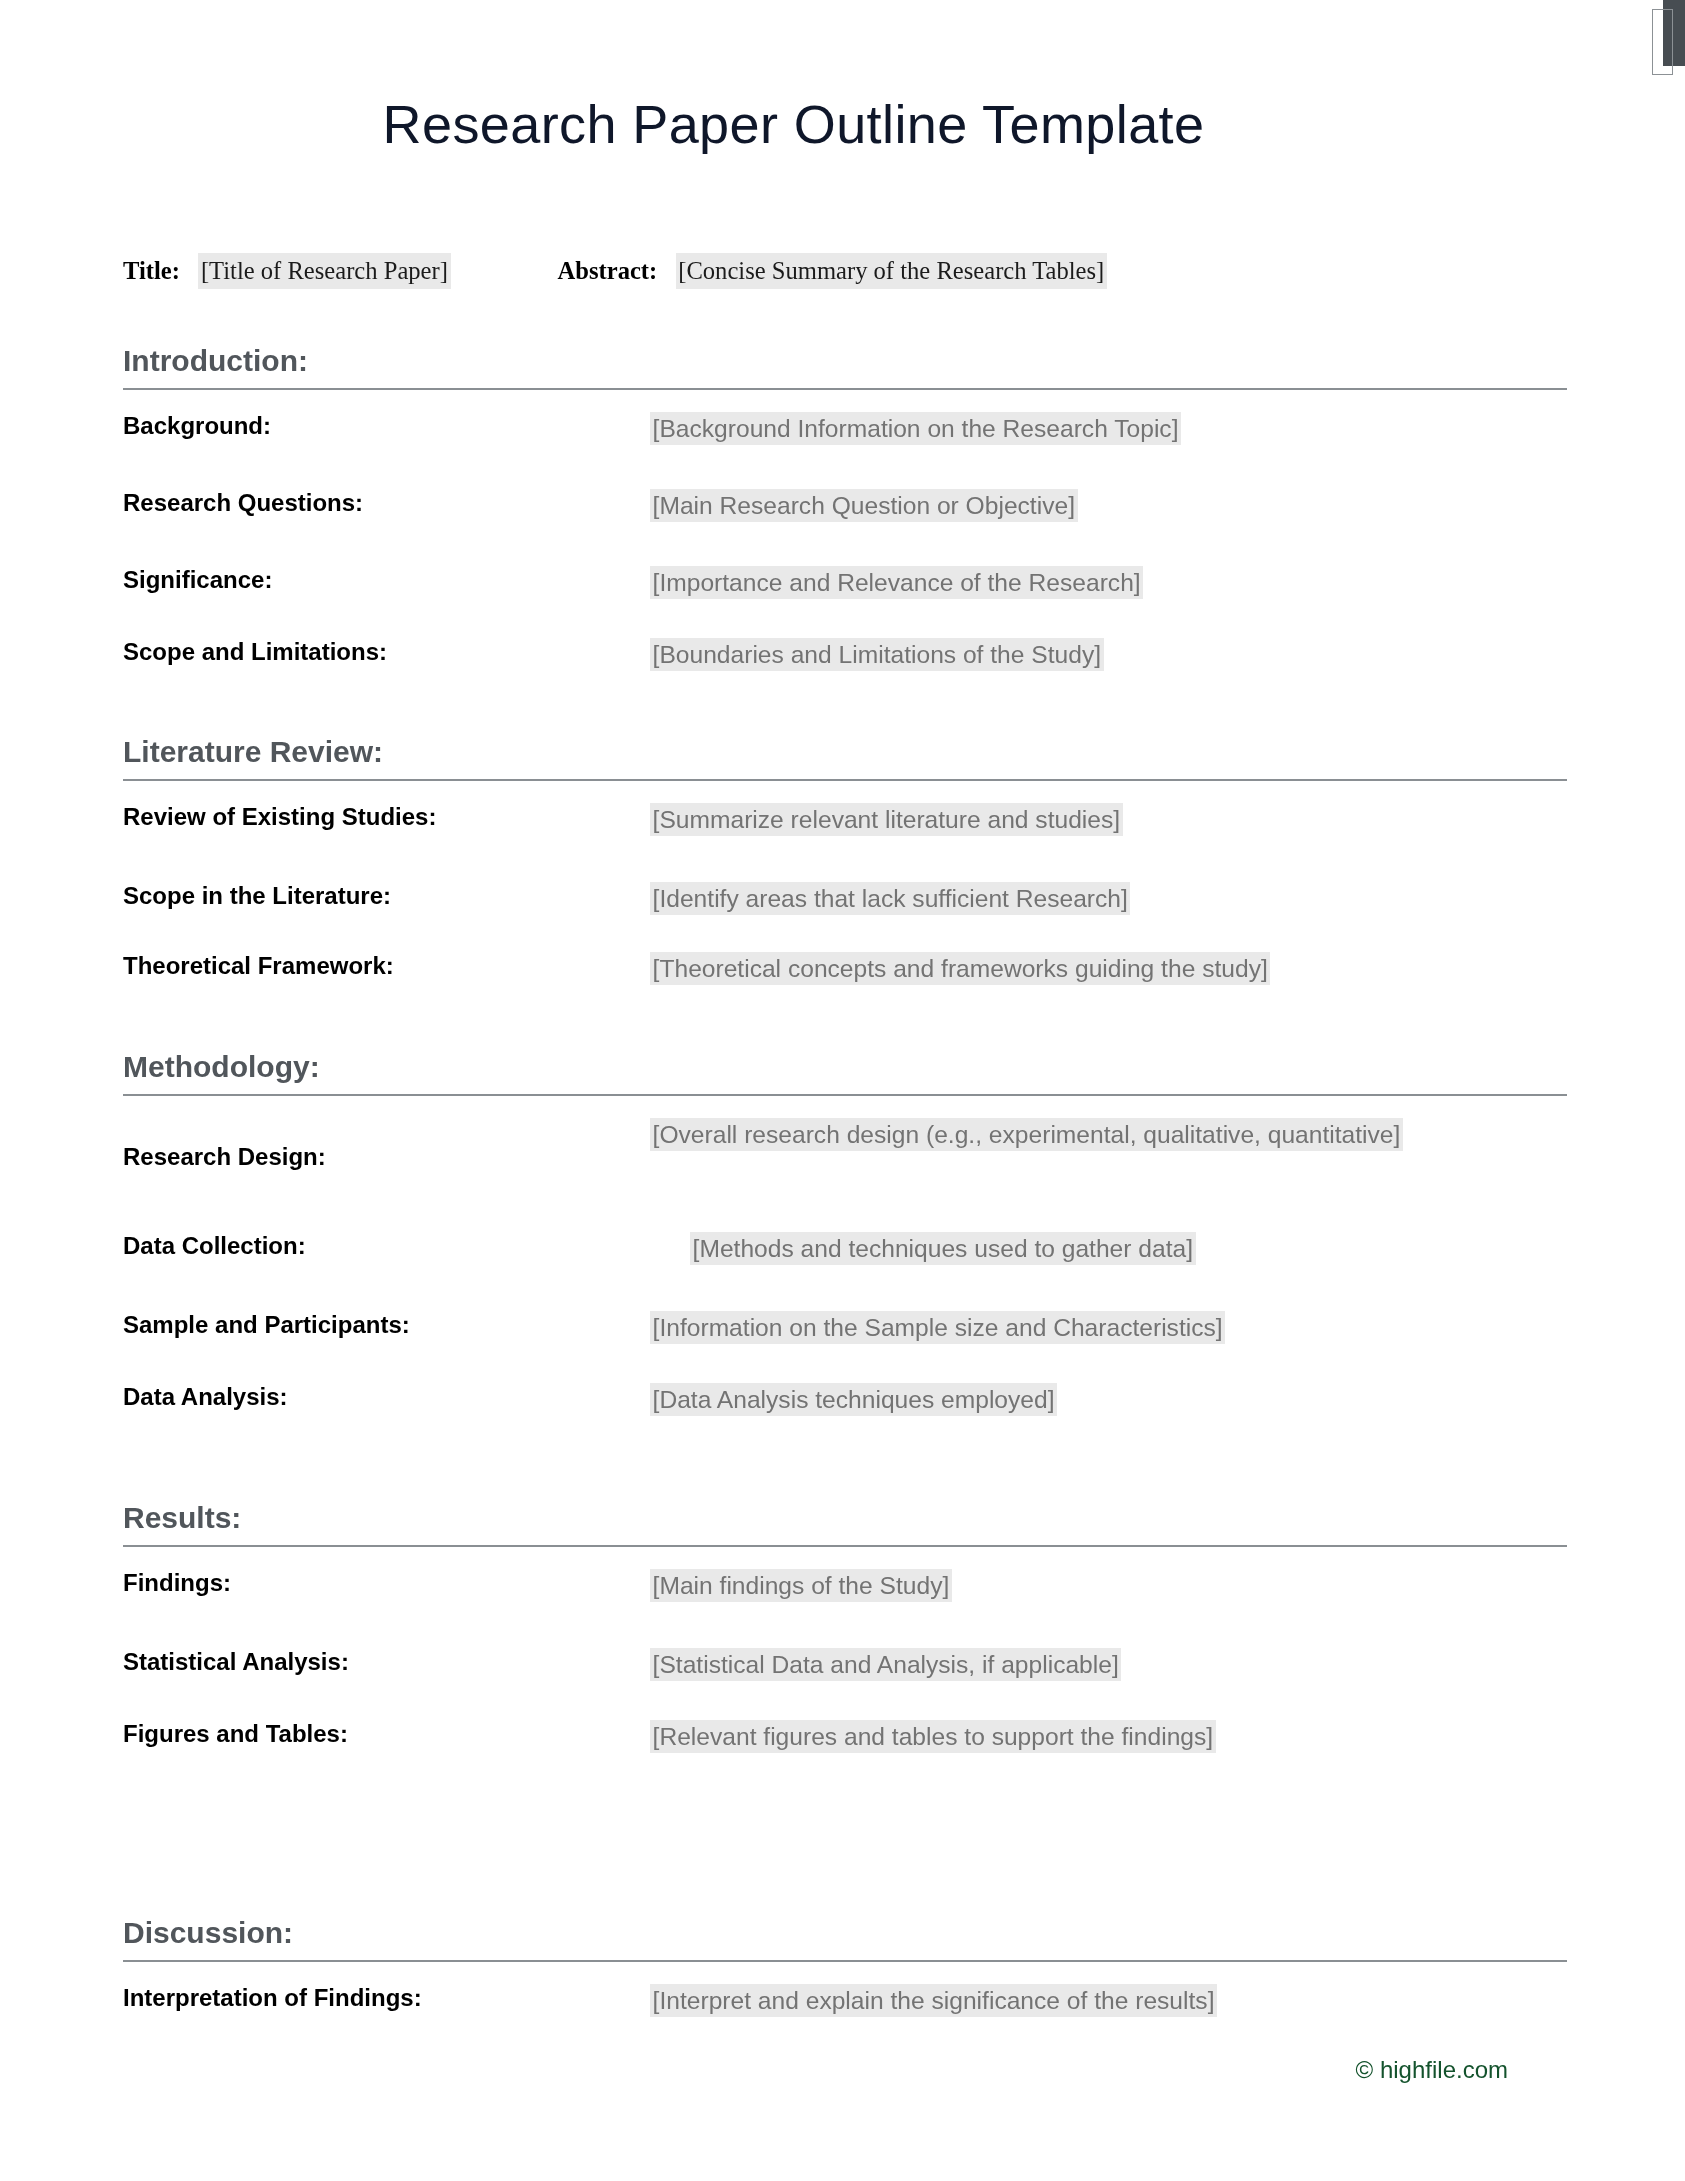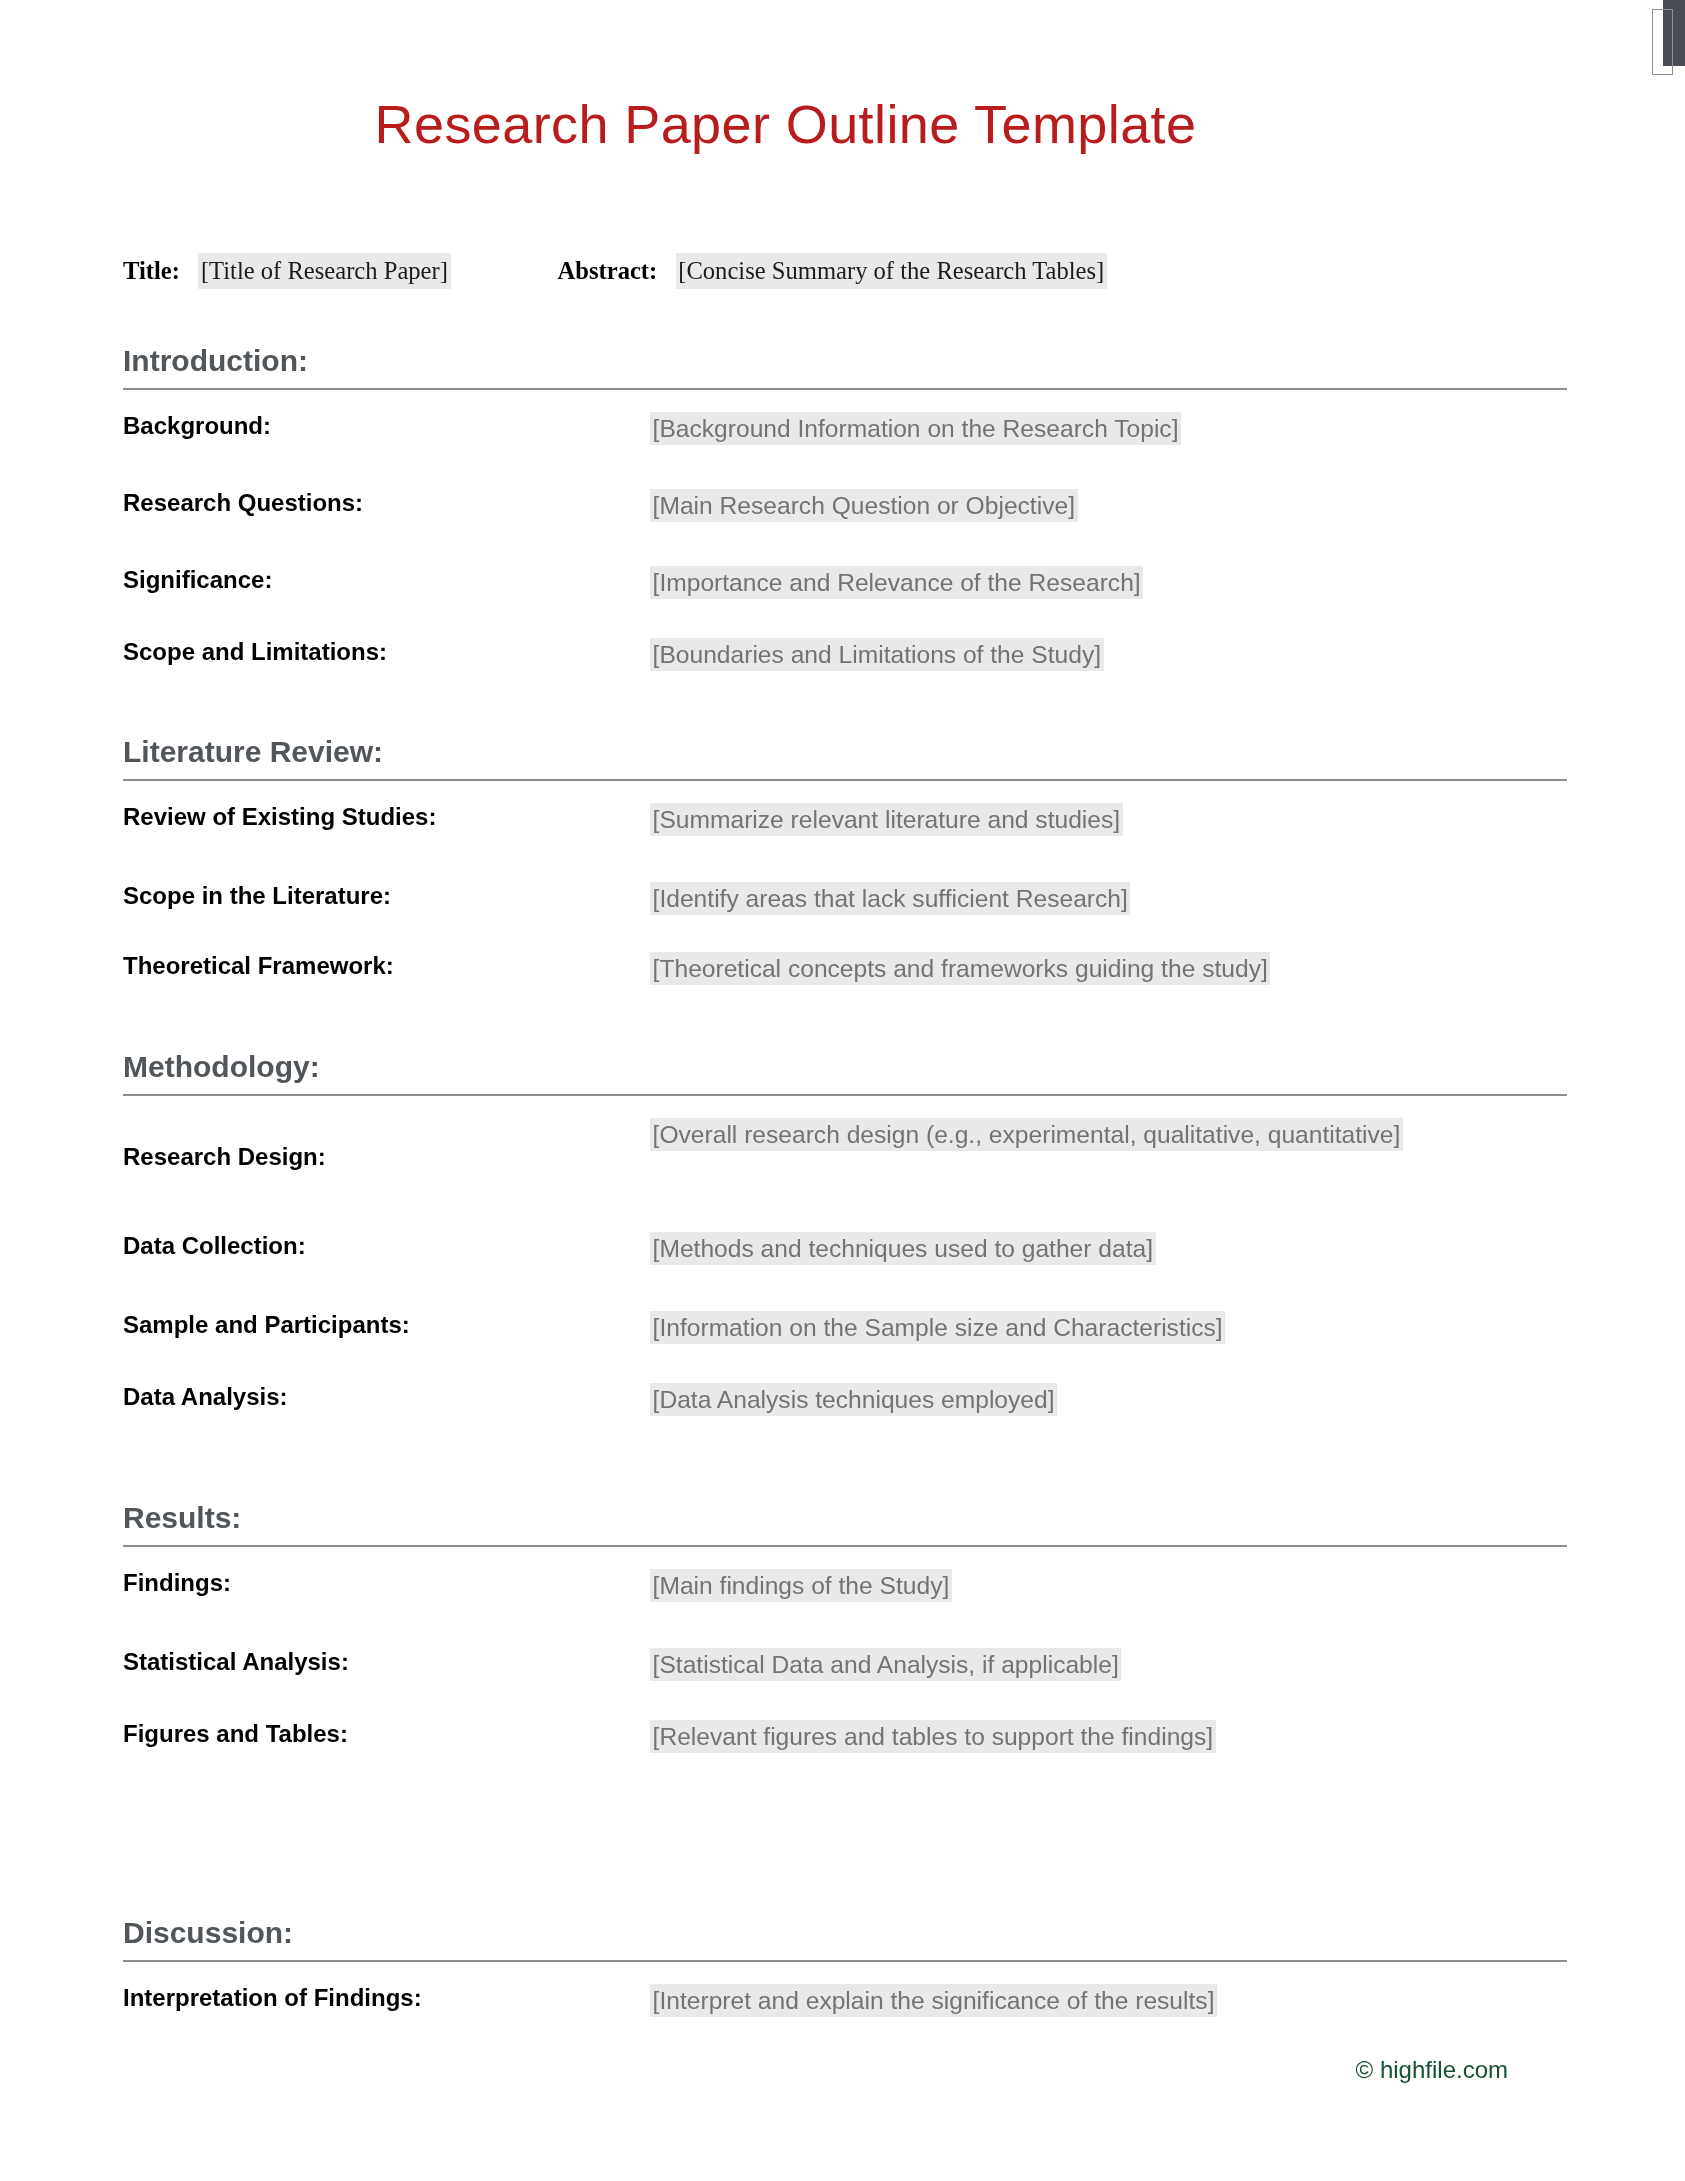--- a/index.html
+++ b/index.html
@@ -40,26 +40,26 @@
     height: 66px;
     border: 1.8px solid #8c9195;
     background: transparent;
     box-sizing: border-box;
   }
 
   
   .doc-title {
     position: absolute;
     top: 95px;
-    left: 0;
+    left: 8px;
     width: 1571px;
     text-align: center;
     font-size: 54px;
     font-weight: 400;
-    color: #b91c1c;
+    color: #0f172a;
     letter-spacing: 0.4px;
     line-height: 1.1;
   }
 
   
   .meta-row {
     position: absolute;
     top: 253px;
     left: 123px;
     width: 1448px;
@@ -241,21 +241,21 @@
   <div class="section" style="top:1052px;">
     <div class="section-heading">Methodology:</div>
     <div class="section-rule"></div>
     <div class="rows">
       <div class="row tall" style="min-height:114px;">
         <div class="row-label">Research Design:</div>
         <div class="row-value-wrap">
           <span class="row-value wrap-two">[Overall research design (e.g., experimental, qualitative, quantitative]</span>
         </div>
       </div>
-      <div class="row" style="min-height:79px;">
+      <div class="row" style="min-height:79px;gap:40px;">
         <div class="row-label">Data Collection:</div>
         <div class="row-value-wrap">
           <span class="row-value">[Methods and techniques used to gather data]</span>
         </div>
       </div>
       <div class="row" style="min-height:72px;">
         <div class="row-label">Sample and Participants:</div>
         <div class="row-value-wrap">
           <span class="row-value">[Information on the Sample size and Characteristics]</span>
         </div>

